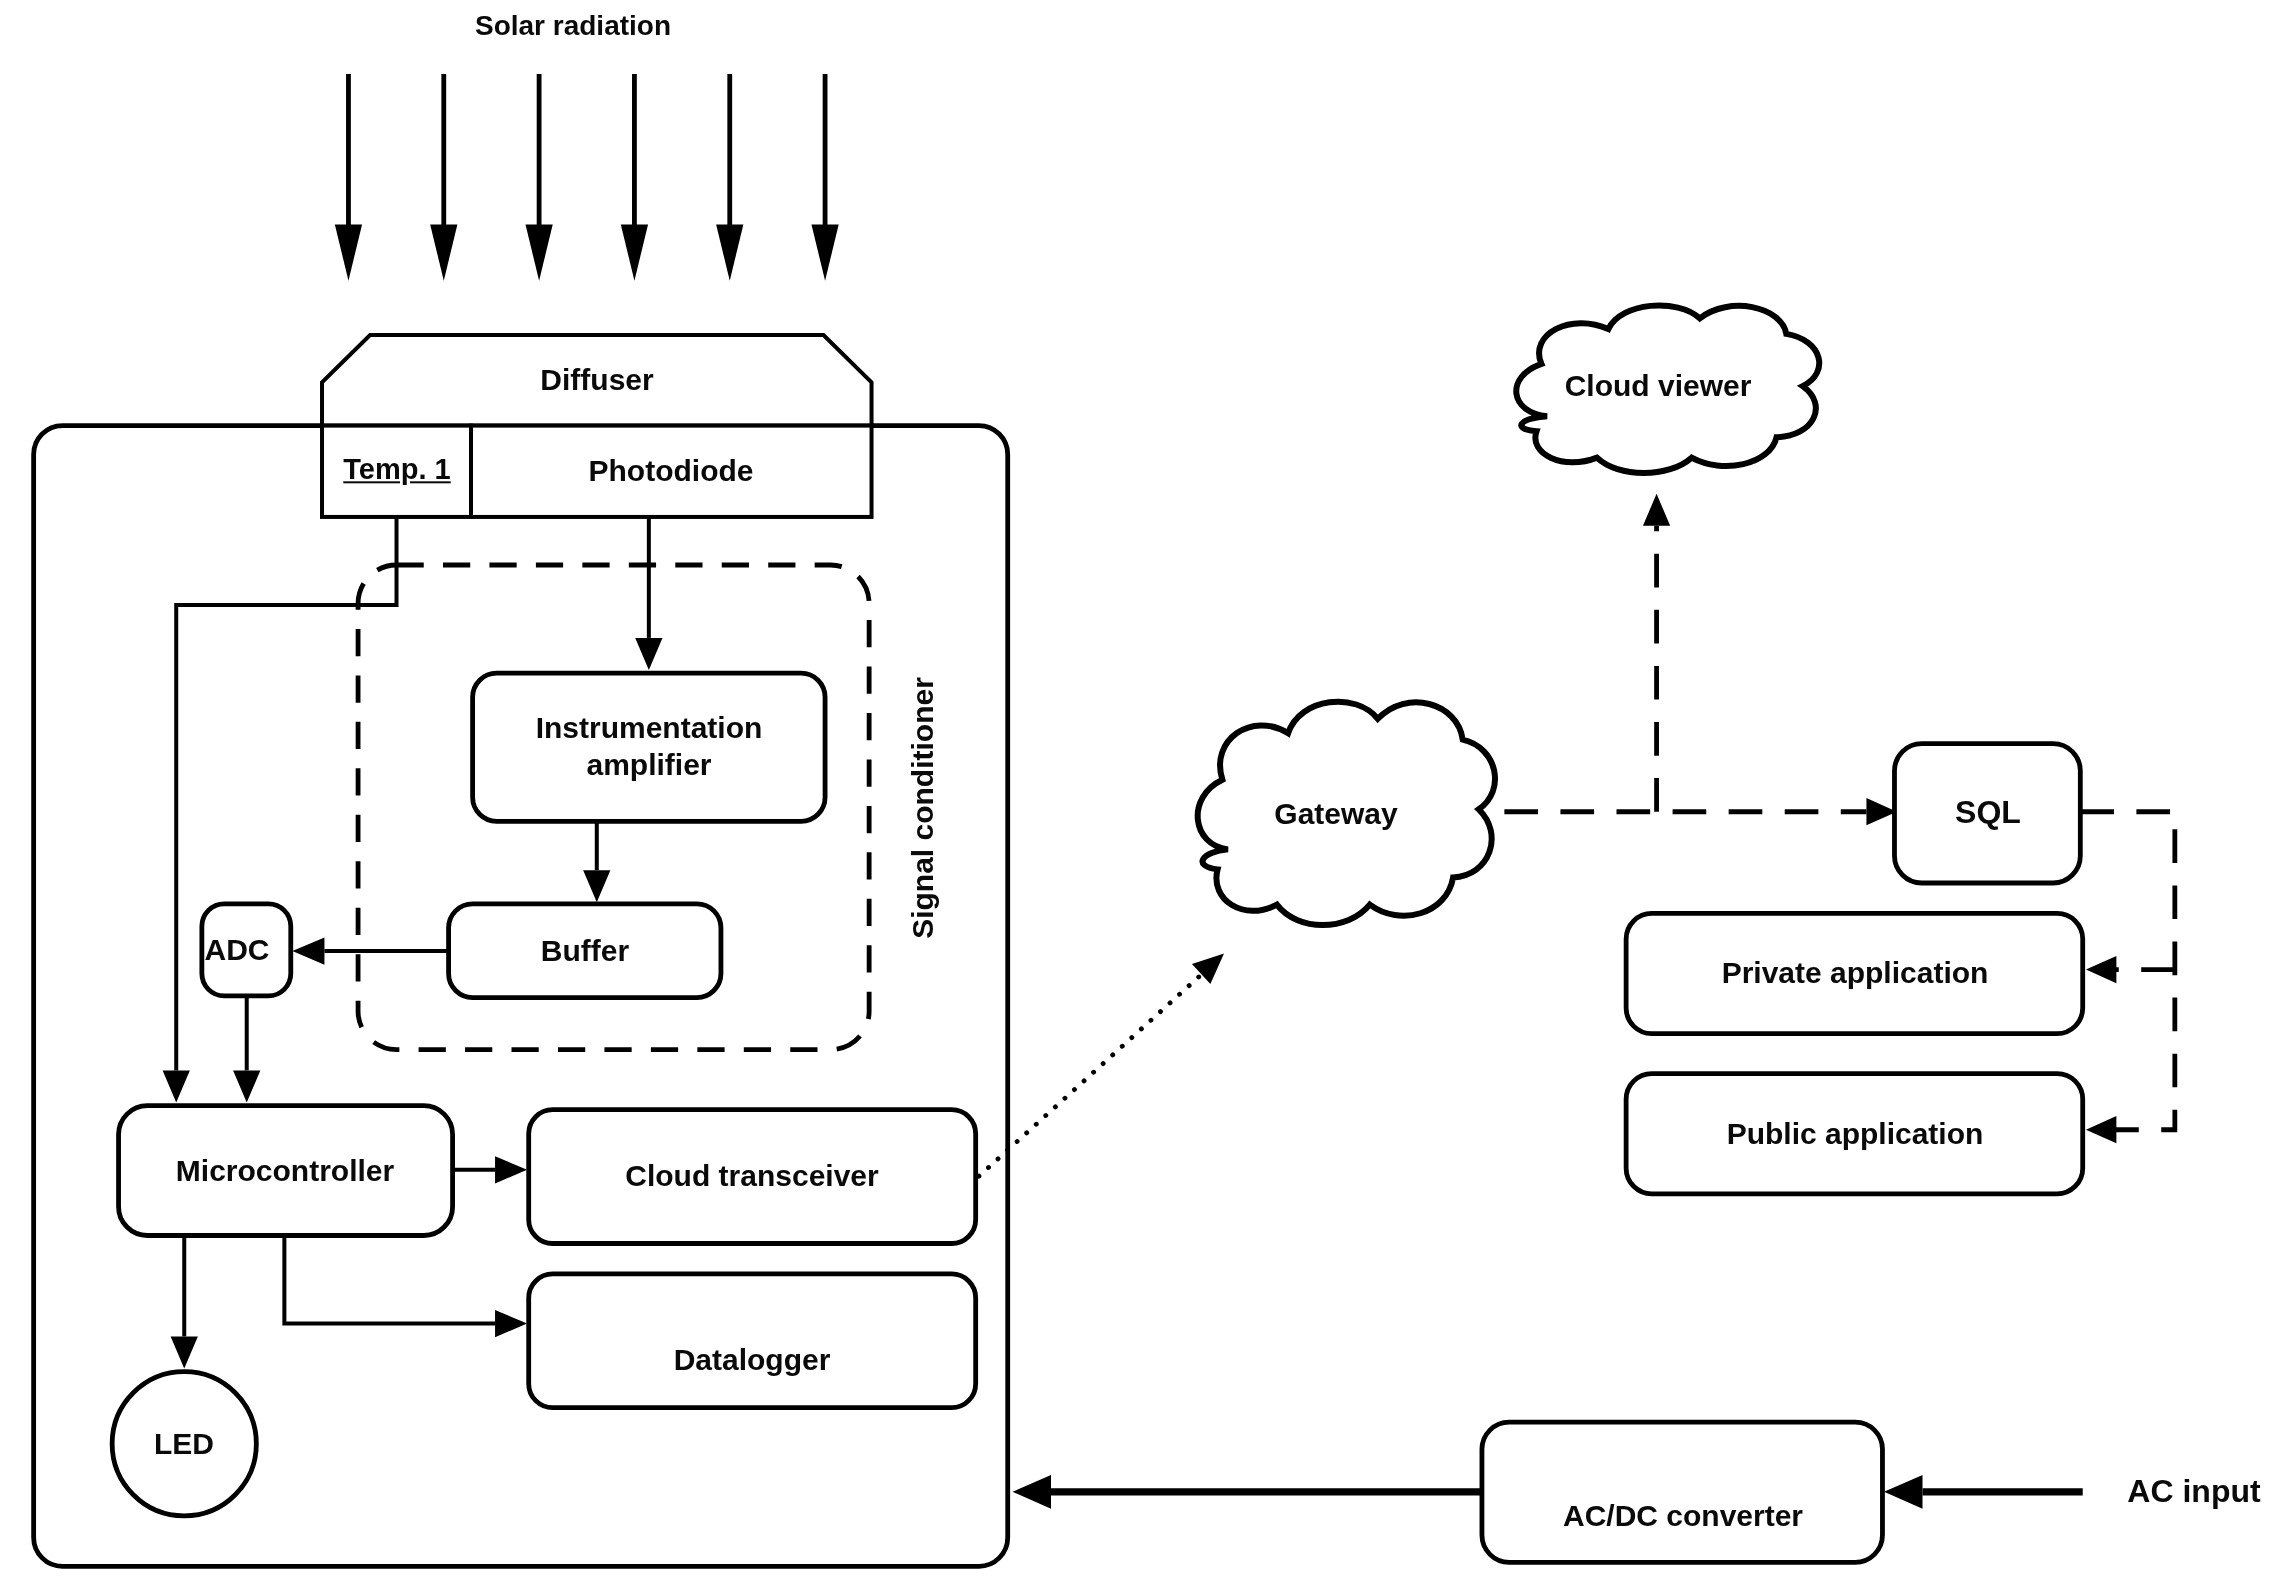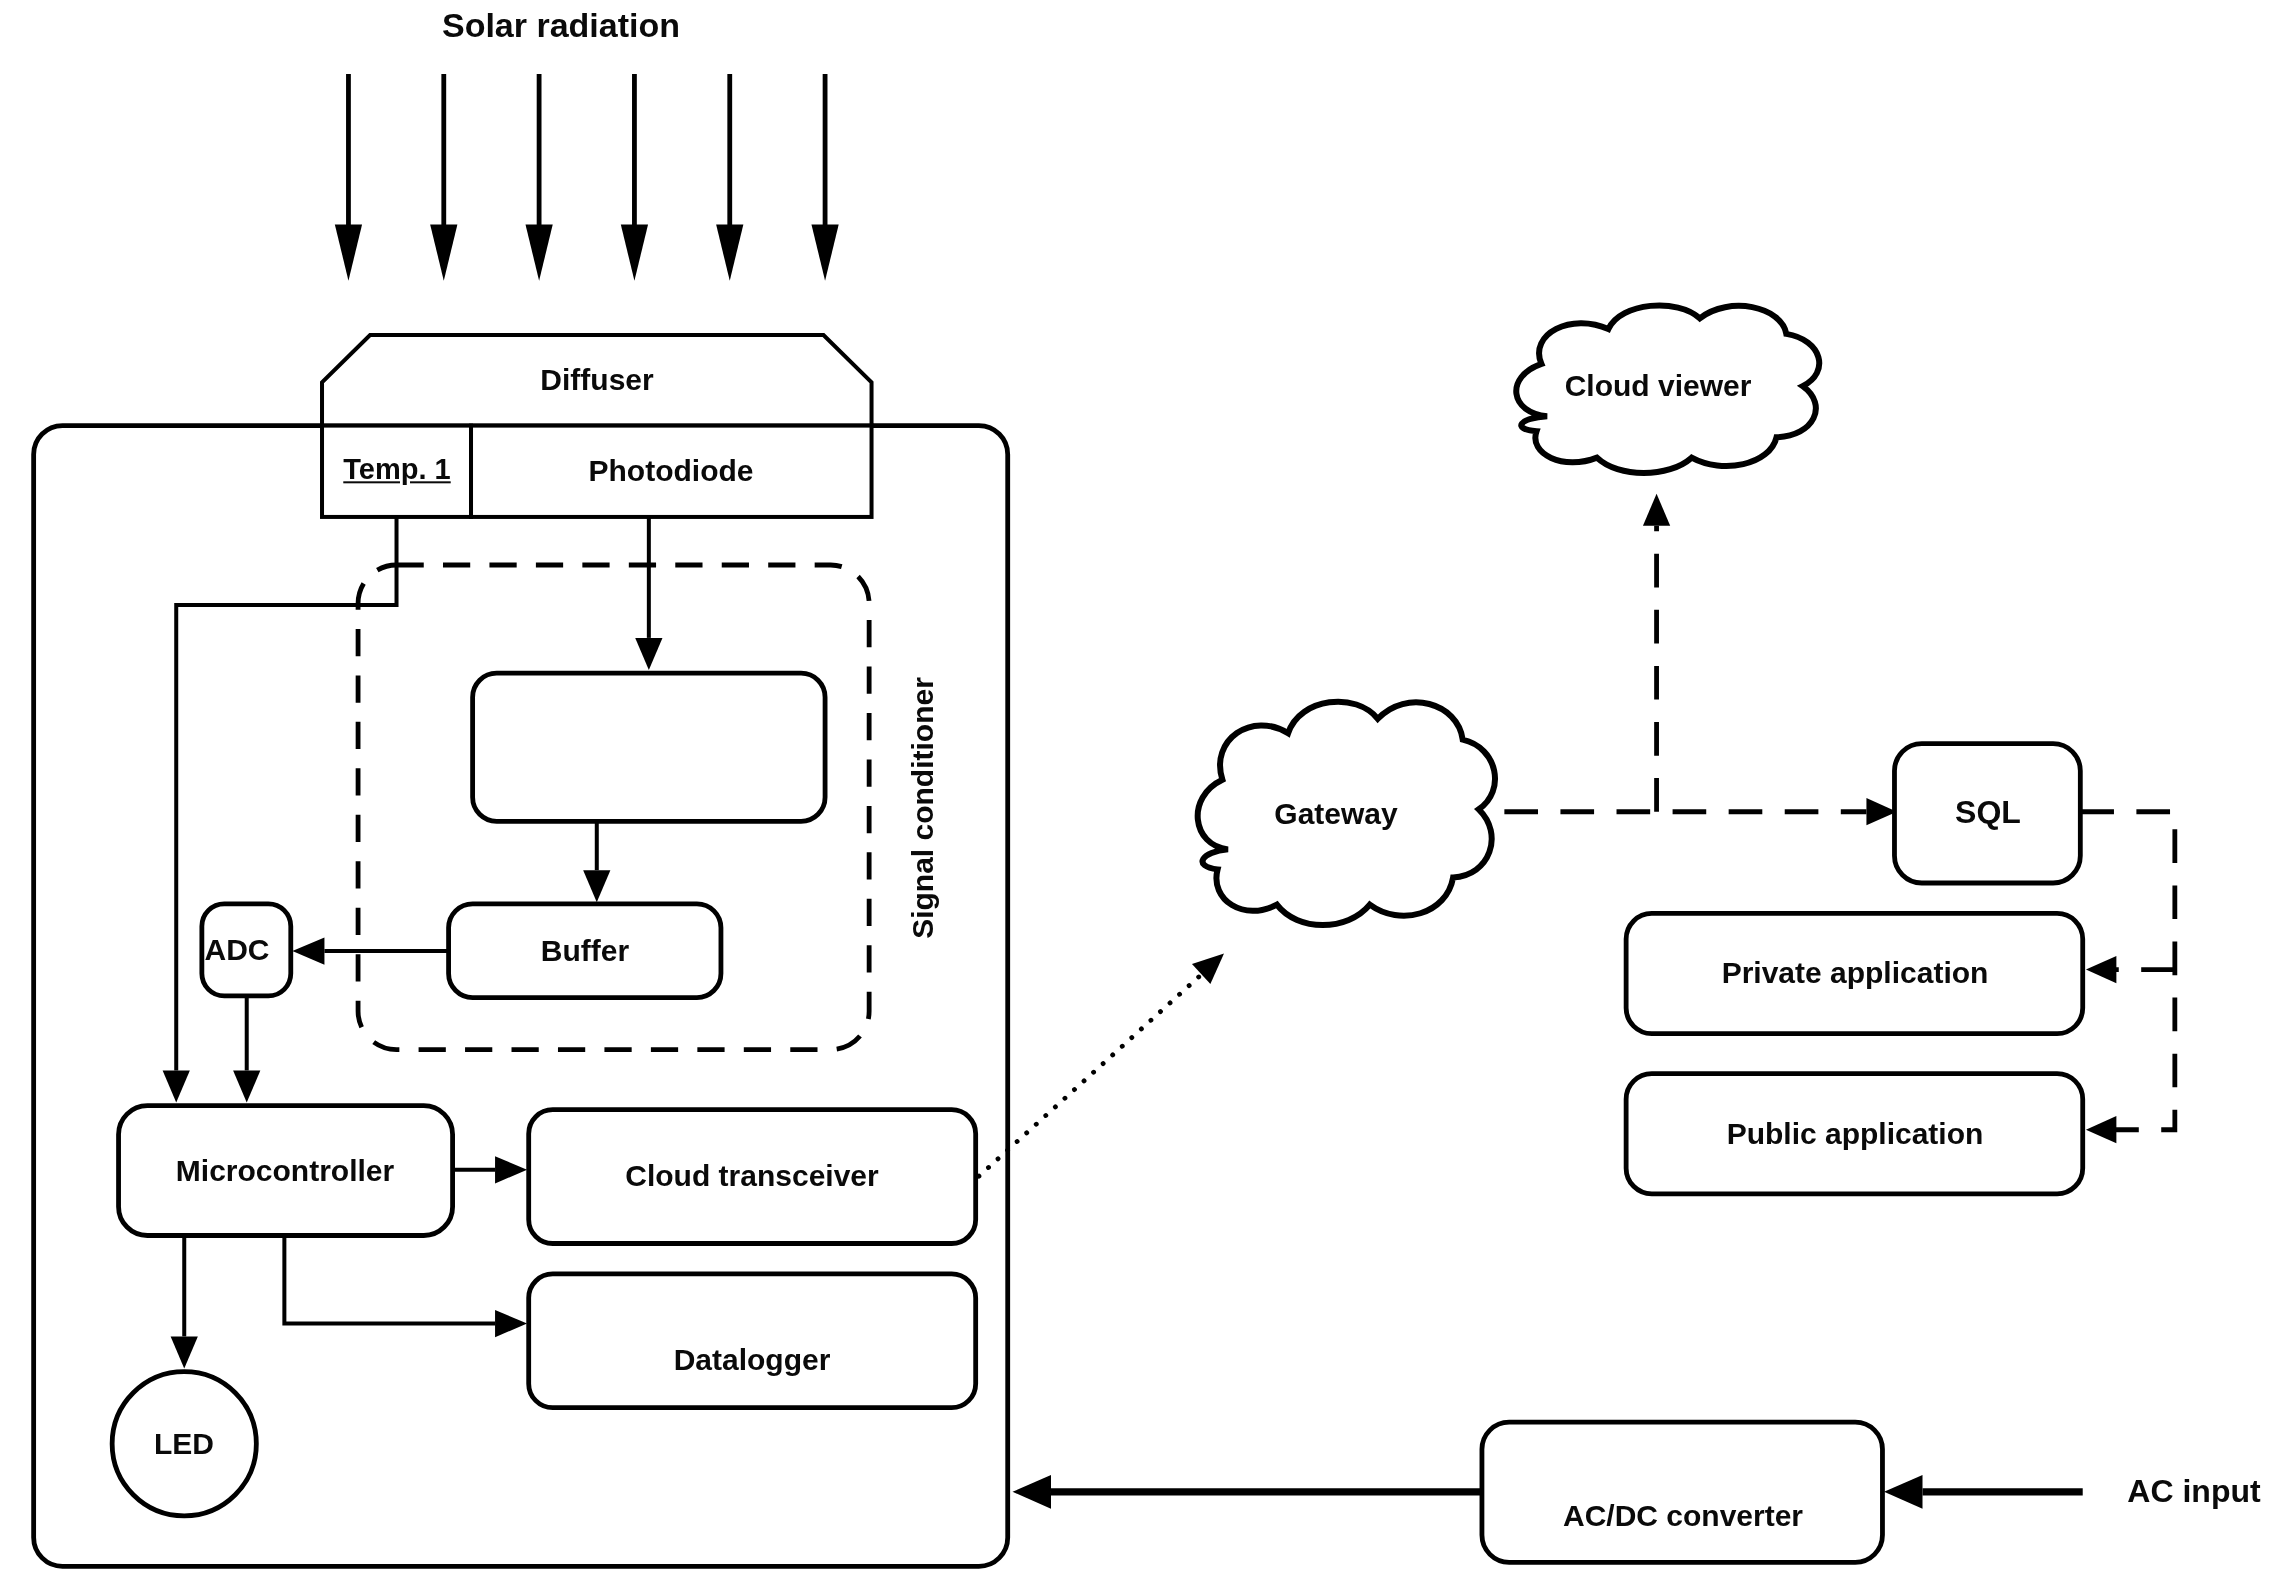--- a/index.html
+++ b/index.html
@@ -17,21 +17,21 @@
     transform:translate(-50%,-50%);
     font-weight:700;
     font-size:30px;
     line-height:1.22;
     text-align:center;
     white-space:nowrap;
     color:#0a0a0a;
   }
   .lbl.wrap{white-space:normal;}
   .lbl.rot{transform:translate(-50%,-50%) rotate(-90deg);}
-  .title{font-size:34px;}
+  .title{font-size:28px;margin-left:12px;}
   .big{font-size:32px;}
 </style>
 </head>
 <body>
 
 <div id="canvas">
 
   <svg id="wires" viewBox="0 0 2865 1983" xmlns="http://www.w3.org/2000/svg">
 
     <g stroke="#000" stroke-width="6" fill="#000">
@@ -136,20 +136,21 @@
   </svg>
 
   <div class="lbl title" style="left:561px;top:26px;">Solar radiation</div>
 
   <div class="lbl" style="left:597px;top:380px;">Diffuser</div>
   <div class="lbl" style="left:397px;top:470px;font-size:29px;text-decoration:underline;">Temp. 1</div>
   <div class="lbl" style="left:671px;top:471px;">Photodiode</div>
 
   <div class="lbl rot" style="left:923px;top:808px;">Signal conditioner</div>
 
+  <div class="lbl wrap" style="left:649px;top:747px;width:288px;">Instrumentation amplifier</div>
   <div class="lbl" style="left:585px;top:951px;">Buffer</div>
   <div class="lbl" style="left:237px;top:950px;">ADC</div>
   <div class="lbl" style="left:285px;top:1171px;">Microcontroller</div>
   <div class="lbl" style="left:752px;top:1176px;">Cloud transceiver</div>
   <div class="lbl" style="left:752px;top:1340px;margin-top:20px;">Datalogger</div>
   <div class="lbl" style="left:184px;top:1444px;">LED</div>
 
   <div class="lbl" style="left:1336px;top:814px;">Gateway</div>
   <div class="lbl" style="left:1658px;top:386px;">Cloud viewer</div>
   <div class="lbl big" style="left:1988px;top:813px;">SQL</div>

